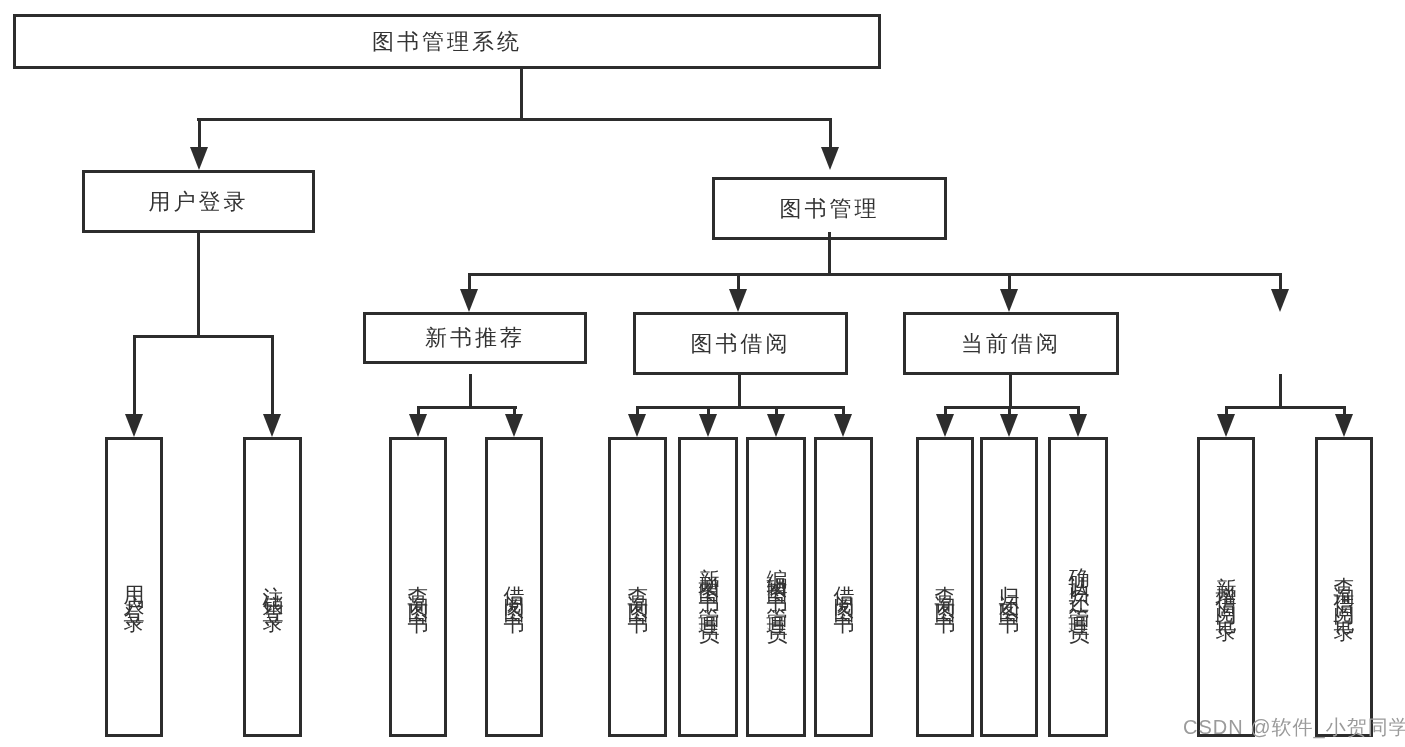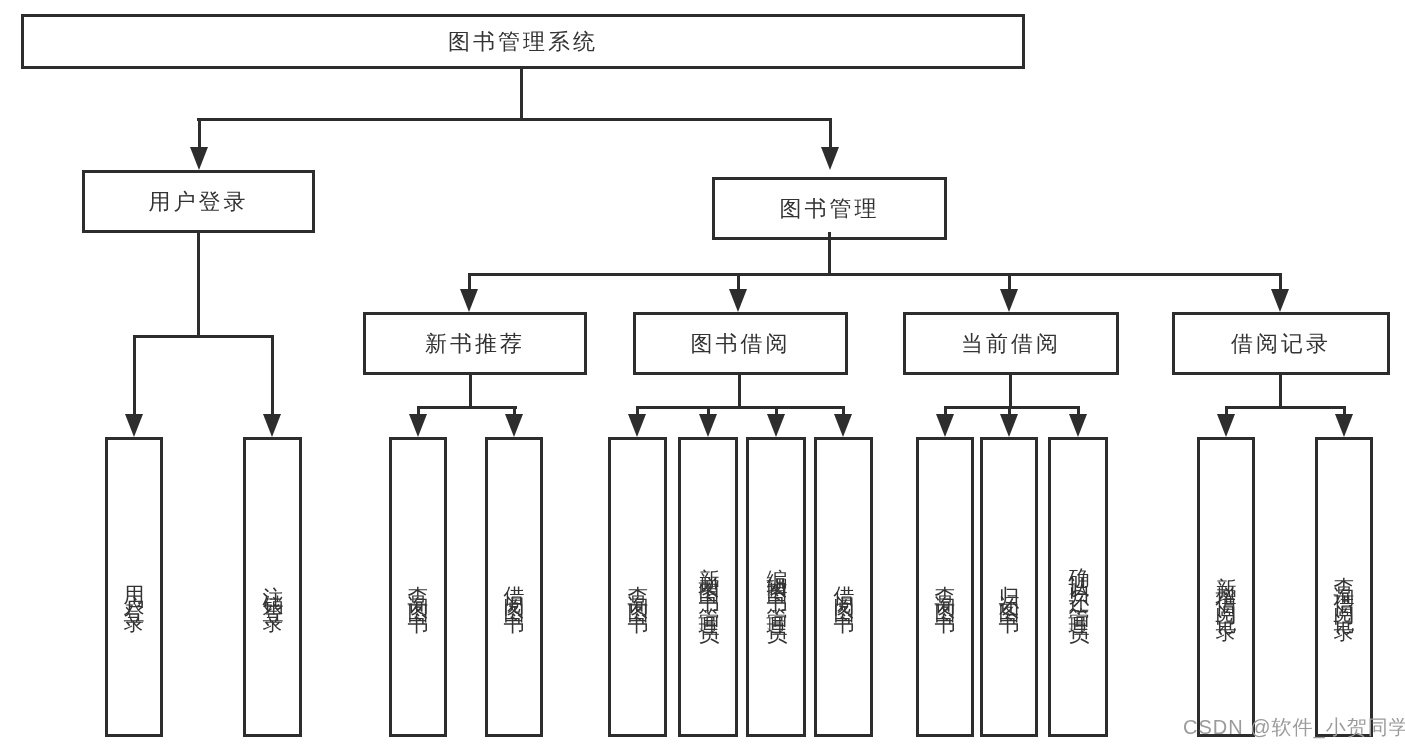--- a/index.html
+++ b/index.html
@@ -31,29 +31,28 @@
   .watermark{
     position:absolute;font-size:20px;letter-spacing:1px;color:var(--watermark);
     white-space:nowrap;z-index:5;
   }
 </style>
 </head>
 <body>
 
 <div class="canvas">
 
-  <div class="node" style="left:21px;top:14px;width:1004px;height:55px">图书管理系统</div>
+  <div class="node" style="left:13px;top:14px;width:868px;height:55px">图书管理系统</div>
 
   <div class="node" style="left:82px;top:170px;width:233px;height:63px">用户登录</div>
   <div class="node" style="left:712px;top:177px;width:235px;height:63px">图书管理</div>
 
-  <div class="node" style="left:363px;top:312px;width:224px;height:63px">新书推荐</div>
+  <div class="node" style="left:363px;top:312px;width:224px;height:52px">新书推荐</div>
   <div class="node" style="left:633px;top:312px;width:215px;height:63px">图书借阅</div>
   <div class="node" style="left:903px;top:312px;width:216px;height:63px">当前借阅</div>
-  <div class="node" style="left:1172px;top:312px;width:218px;height:63px">借阅记录</div>
 
   <div class="leaf" style="left:105px">用户登录</div>
   <div class="leaf" style="left:243px;width:59px">注销登录</div>
 
   <div class="leaf" style="left:389px">查询图书</div>
   <div class="leaf" style="left:485px">借阅图书</div>
 
   <div class="leaf" style="left:608px;width:59px">查询图书</div>
   <div class="leaf" style="left:678px;width:60px;letter-spacing:8px">新增图书（管理员）</div>
   <div class="leaf" style="left:746px;width:60px;letter-spacing:8px">编辑图书（管理员）</div>

